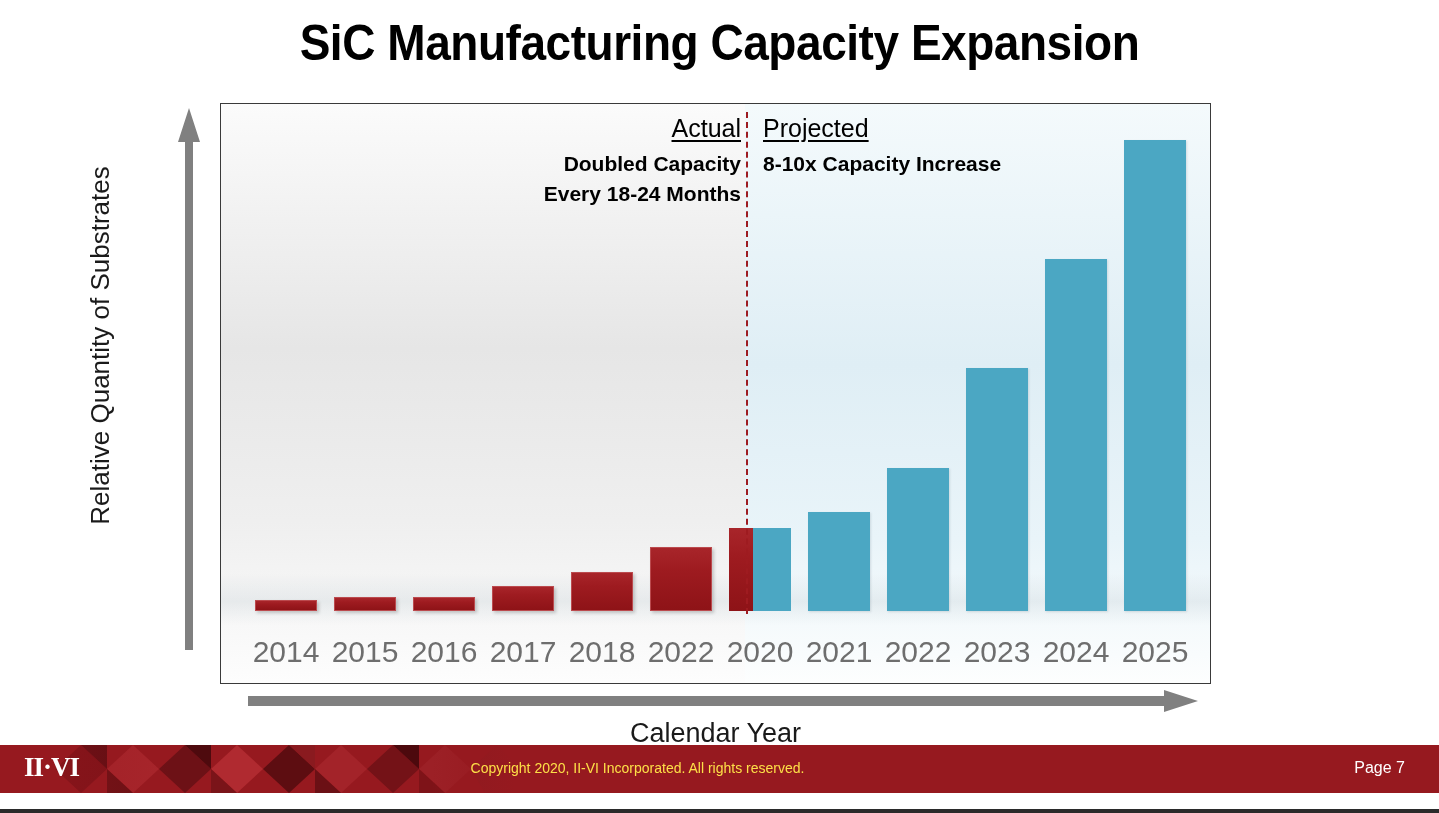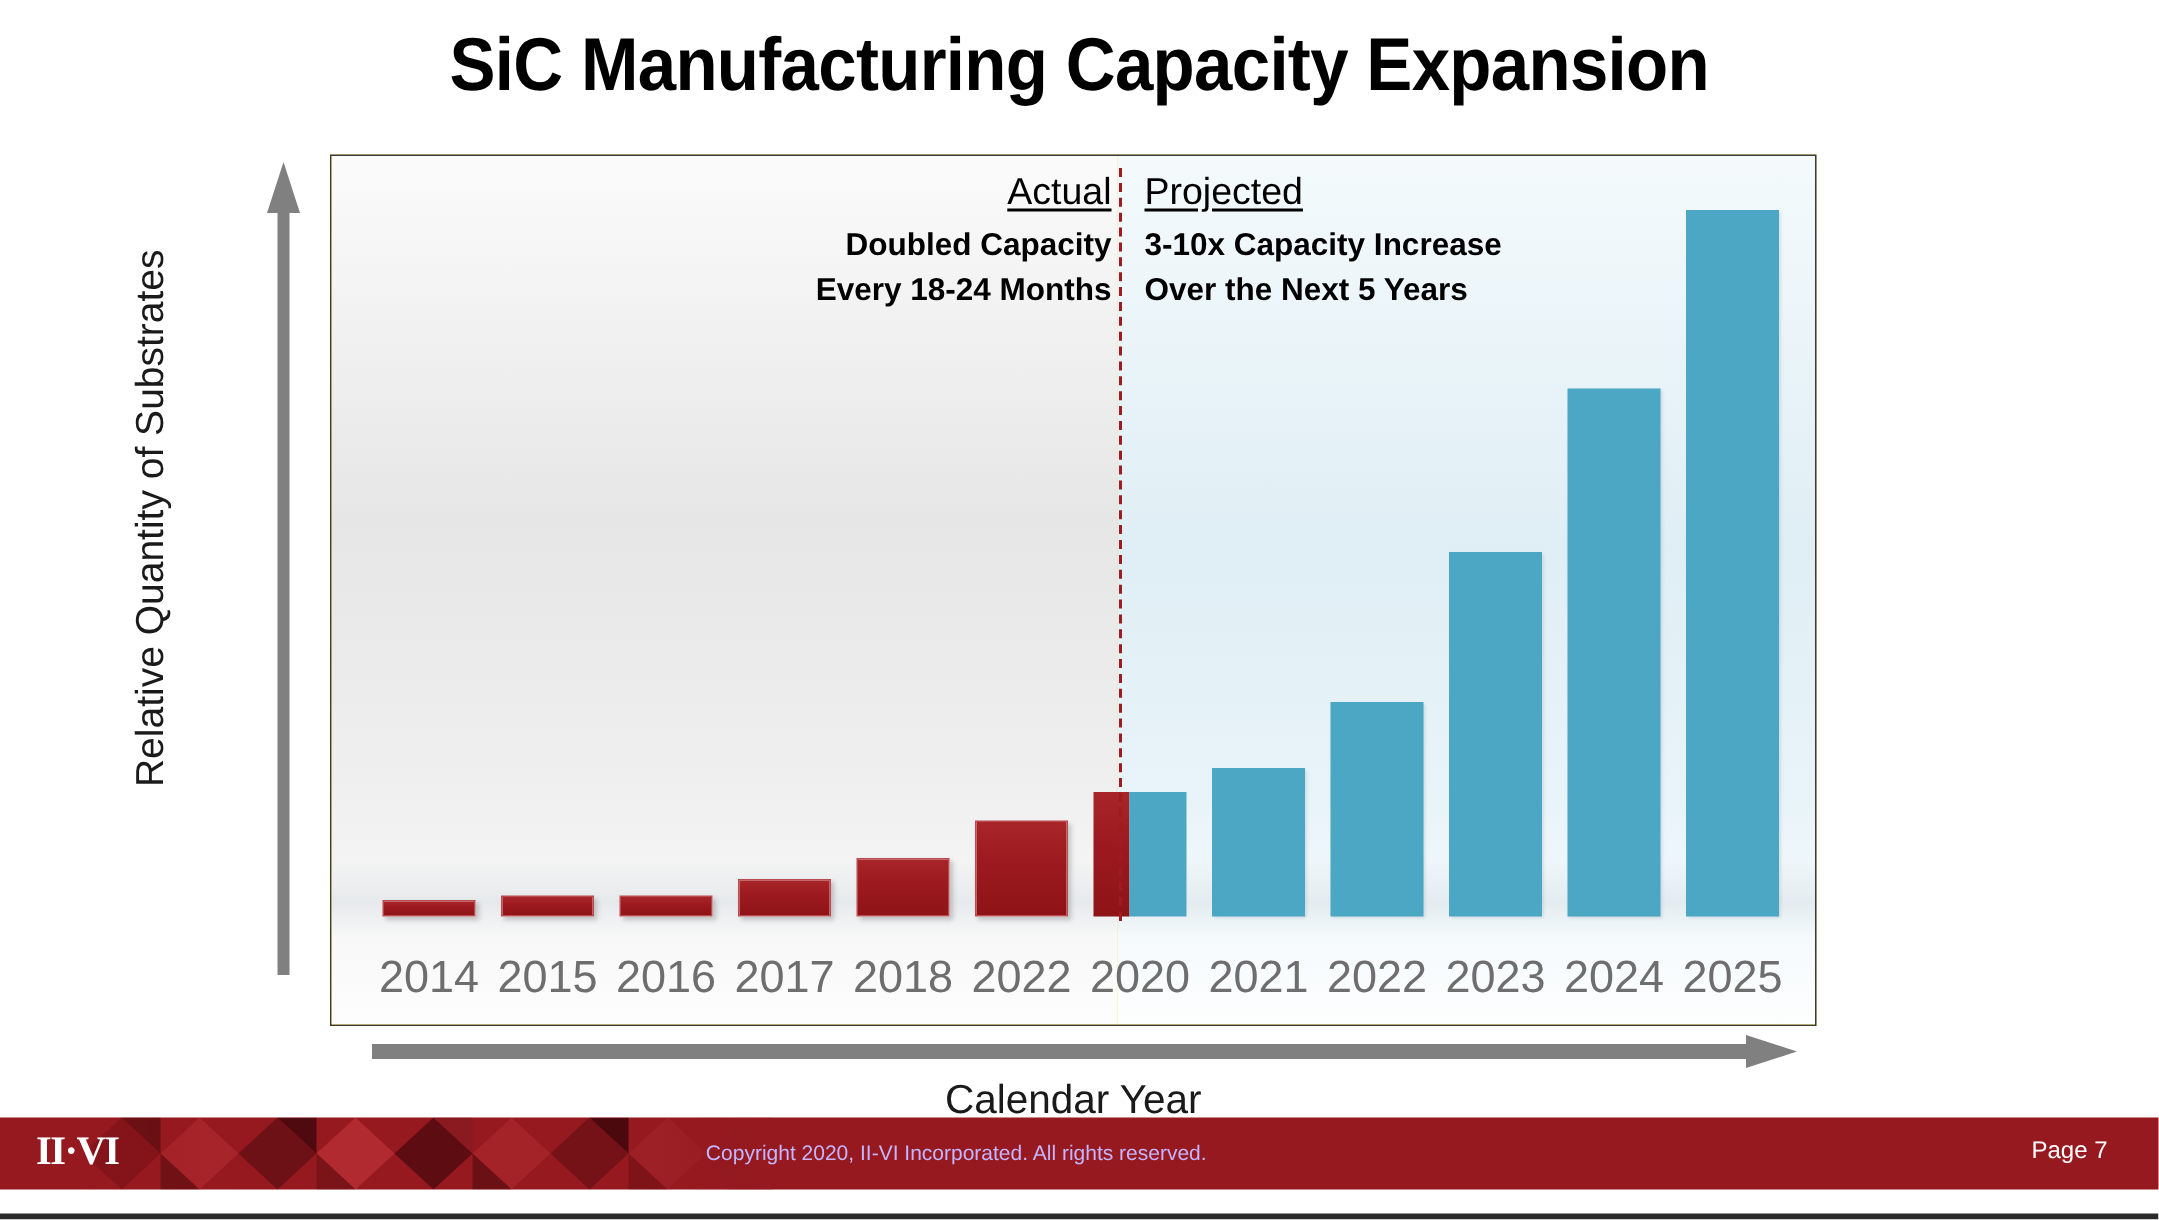--- a/index.html
+++ b/index.html
@@ -159,21 +159,21 @@
     color:#ffffff;
     font-family:"Liberation Serif",serif;
     font-weight:bold;
     font-size:27px;
     letter-spacing:-1px;
     line-height:1;
   }
   #footer-copyright{
     position:absolute;left:0;top:15px;width:1275px;
     text-align:center;
-    color:#c4b5fd;
+    color:#fde047;
     font-size:14px;
     font-family:"Liberation Sans Narrow","Liberation Sans",sans-serif;
   }
   #footer-page{
     position:absolute;right:46px;top:14px;
     color:#ffffff;font-size:16px;
   }
   #footer-bottom-rule{
     position:absolute;left:0;top:809px;width:1439px;height:4px;background:#2a2a2a;
   }
@@ -237,22 +237,21 @@
 
   <div id="divider-dashed"></div>
 
   <div class="annot-block" id="annot-actual">
     <div class="annot-head">Actual</div>
     <div class="annot-line">Doubled Capacity</div>
     <div class="annot-line">Every 18-24 Months</div>
   </div>
   <div class="annot-block" id="annot-projected">
     <div class="annot-head">Projected</div>
-    <div class="annot-line">3-10x Capacity Increase</div>
-    <div class="annot-line">Over the Next 5 Years</div>
+    <div class="annot-line">8-10x Capacity Increase</div>
   </div>
 
   <div id="year-labels">
     <div class="year-label" style="left:29px;width:72px;">2014</div>
     <div class="year-label" style="left:108px;width:72px;">2015</div>
     <div class="year-label" style="left:187px;width:72px;margin-top:40px;">2016</div>
     <div class="year-label" style="left:266px;width:72px;">2017</div>
     <div class="year-label" style="left:345px;width:72px;">2018</div>
     <div class="year-label" style="left:424px;width:72px;">2022</div>
     <div class="year-label" style="left:503px;width:72px;">2020</div>

